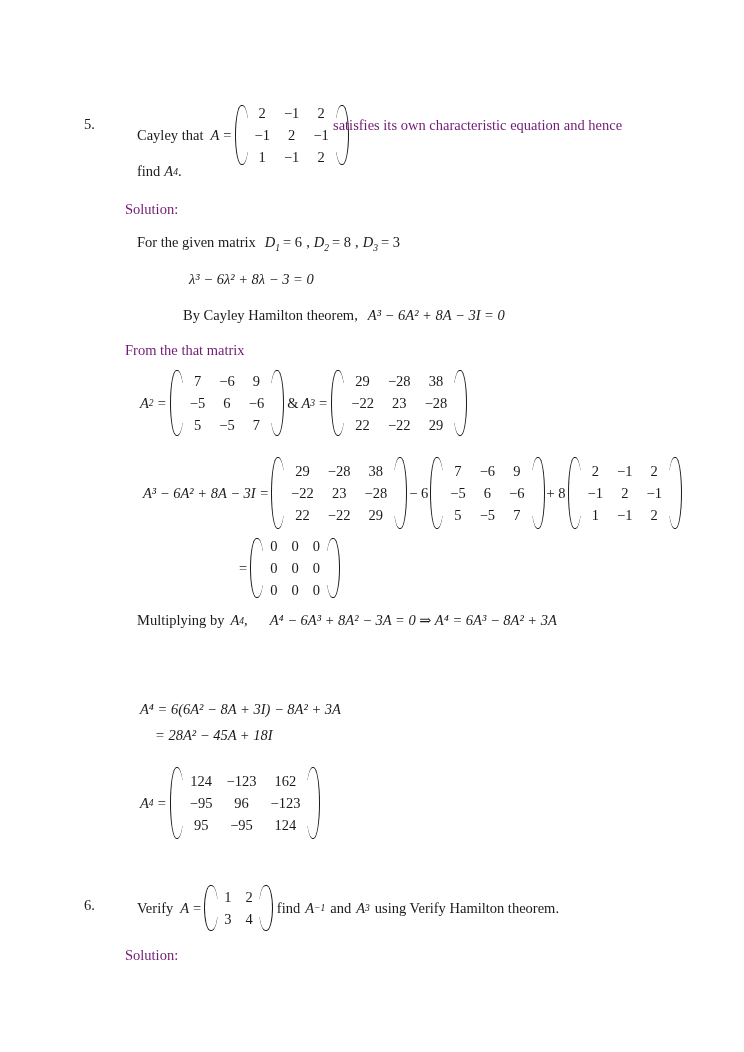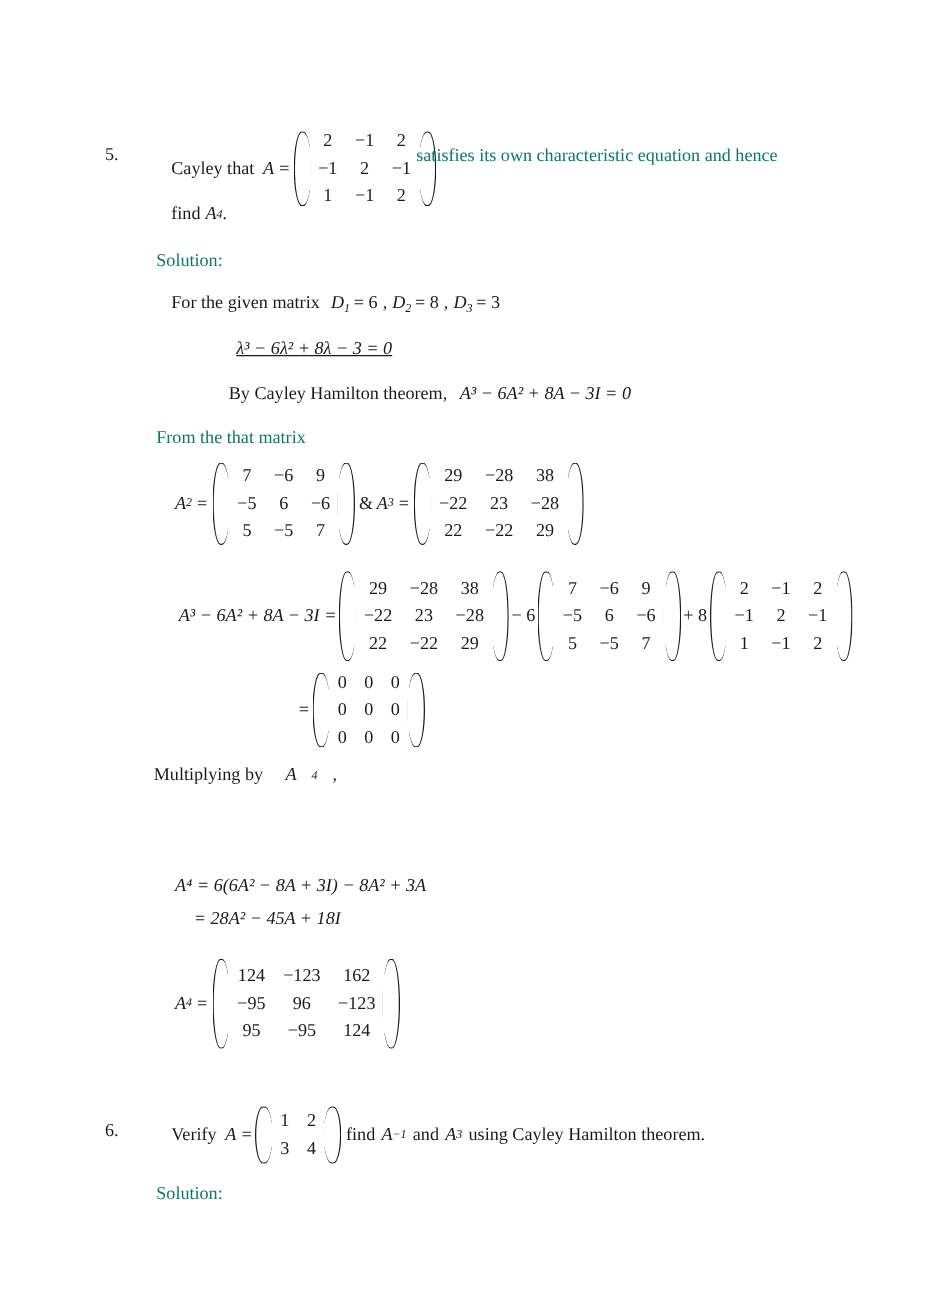--- a/index.html
+++ b/index.html
@@ -22,21 +22,21 @@
     width: 744px;
     height: 1052px;
     background: #ffffff;
   }
 
   
   .blk { position: absolute; }
   .txt {
     font-size: 14.5px;
     line-height: 1.35;
-    color: #0f766e;
+    color: #701a75;
     white-space: nowrap;
   }
 
   
   .qnum {
     position: absolute;
     left: 84px;
     font-size: 14.5px;
   }
 
@@ -148,21 +148,21 @@
     <div class="inline-eq" style="left:137px; top:234px;">
       <span class="lead">For the given matrix</span>
       <span style="padding-left:5px;"><span class="mi">D</span><sub class="e">1</sub><span class="num" style="padding-left:3px;">= 6</span></span>
       <span class="num" style="padding:0 4px;">,</span>
       <span><span class="mi">D</span><sub class="e">2</sub><span class="num" style="padding-left:3px;">= 8</span></span>
       <span class="num" style="padding:0 4px;">,</span>
       <span><span class="mi">D</span><sub class="e">3</sub><span class="num" style="padding-left:3px;">= 3</span></span>
     </div>
 
     <div class="inline-eq" style="left:183px; top:271px;">
-      <span class="mi" style="padding-left:6px;text-decoration:underline;">λ³ − 6λ² + 8λ − 3 = 0</span>
+      <span class="mi" style="padding-left:6px;">λ³ − 6λ² + 8λ − 3 = 0</span>
     </div>
 
     <div class="inline-eq" style="left:183px; top:307px;justify-content:space-between;">
       <span class="lead">By Cayley  Hamilton theorem,</span>
       <span class="mi" style="padding-left:6px;">A³ − 6A² + 8A − 3I = 0</span>
     </div>
 
     <div class="txt blk lvl0" style="top:341px;">From the that matrix</div>
 
     <div class="inline-eq" style="left:140px; top:369px;">
@@ -268,25 +268,26 @@
             <span>0</span>
             <span>0</span>
             <span>0</span>
             <span>0</span>
             <span>0</span>
           </span>
         <span class="paren right"></span>
       </span>
     </div>
 
-    <div class="inline-eq" style="left:123px; top:612px;gap:12px;">
+    <div class="inline-eq" style="left:137px; top:612px;">
       <span>Multiplying by</span>
       <span class="mi" style="padding-left:6px;">A</span>
         <sup class="e">4</sup>
         <span class="num">,</span>
+      <span class="mi" style="padding-left:22px;">A⁴ − 6A³ + 8A² − 3A = 0 ⇒ A⁴ = 6A³ − 8A² + 3A</span>
     </div>
 
     <div class="inline-eq mi" style="left:140px; top:701px;">A⁴ = 6(6A² − 8A + 3I) − 8A² + 3A</div>
     <div class="inline-eq mi" style="left:155px; top:727px;">= 28A² − 45A + 18I</div>
 
     <div class="inline-eq" style="left:140px; top:766px;">
       <span class="mi">A</span>
         <sup class="e">4</sup>
       <span class="op" style="padding:0 4px;">=</span>
       <span class="matrix" style="height:74px;">
@@ -323,19 +324,19 @@
             <span>4</span>
           </span>
         <span class="paren right"></span>
       </span>
       <span style="padding-left:2px;">find</span>
       <span class="mi" style="padding-left:5px;">A</span>
         <sup class="e">−1</sup>
       <span style="padding-left:5px;text-align:center;">and</span>
       <span class="mi" style="padding-left:5px;">A</span>
         <sup class="e">3</sup>
-      <span style="padding-left:5px;">using Cayley Hamilton theorem.</span>
+      <span style="padding-left:5px;">using Verify Hamilton theorem.</span>
     </div>
 
     <div class="txt blk lvl0" style="top:946px;">Solution:</div>
   </div>
 
 </div>
 
 </body></html>

